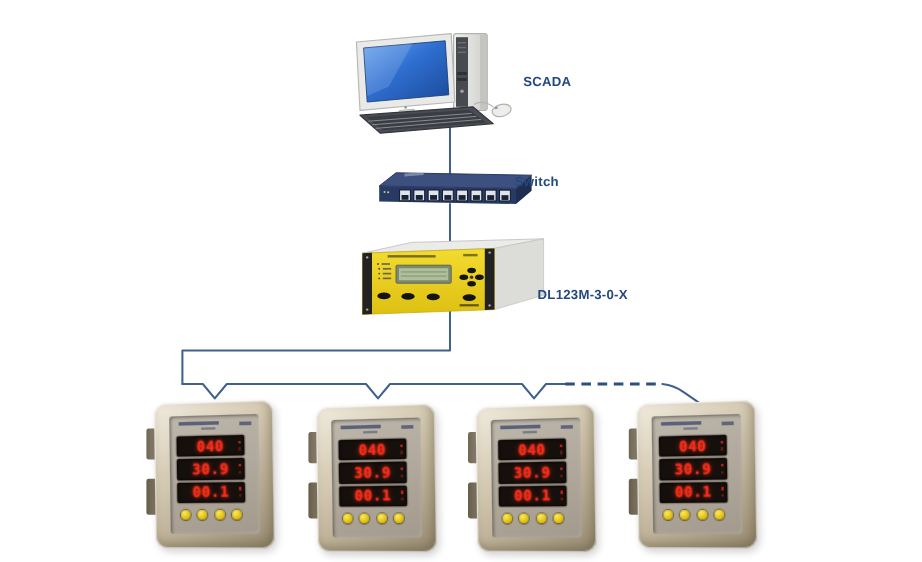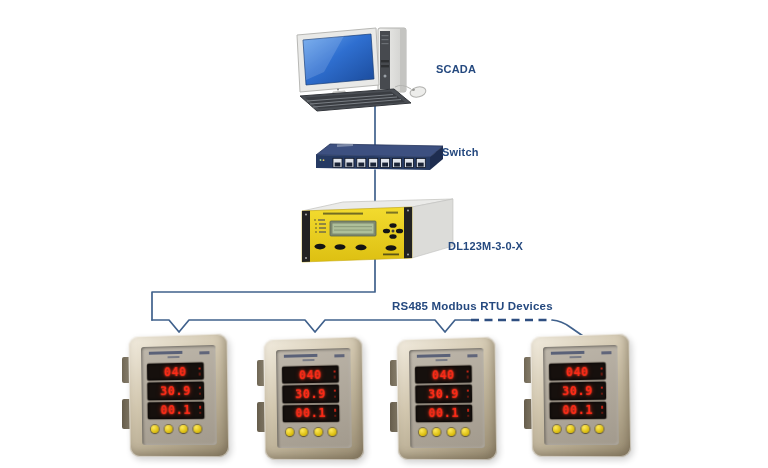--- a/index.html
+++ b/index.html
@@ -15,21 +15,21 @@
 
   
   .device{z-index:2;}
 
   
   .node-label{
     z-index:3;font-weight:bold;font-size:11px;letter-spacing:.2px;
     color:#25497F;white-space:nowrap;text-align:center;
   }
   #scada-label{left:436px;top:63px;}
-  #switch-label{left:442px;top:146px;}
+  #switch-label{left:429px;top:146px;}
   #gateway-label{left:448px;top:230px;margin-top:10px;}
   #bus-label{left:392px;top:300px;font-size:11.5px;}
 
   
   .meters-row{position:absolute;left:0;top:0;width:768px;height:468px;z-index:2;}
   .meter{position:absolute;width:100px;height:122px;}
   .meter:nth-child(1){left:128px;top:335px;}
   .meter:nth-child(2){left:263px;top:338px;}
   .meter:nth-child(3){left:396px;top:338px;}
   .meter:nth-child(4){left:530px;top:335px;}
@@ -211,21 +211,20 @@
           <ellipse cx="98" cy="54" rx="5.5" ry="2.8"></ellipse>
         </g>
         <rect x="90" y="59.5" width="16" height="1.8" fill="#3a3a18" opacity="0.8"></rect>
       </g>
     </svg>
   </div>
 
   <div id="scada-label" class="abs node-label">SCADA</div>
   <div id="switch-label" class="abs node-label">Switch</div>
   <div id="gateway-label" class="abs node-label">DL123M-3-0-X</div>
-  <div id="bus-label" class="abs node-label">RS485 Modbus RTU Devices</div>
 
   <div class="meters-row">
       <div class="meter">
       <div class="m-flange"></div>
       <div class="m-flange low"></div>
       <div class="m-3d">
         <div class="m-frame"></div>
         <div class="m-inner">
           <div class="m-brand"></div>
           <div class="m-brand2"></div>

